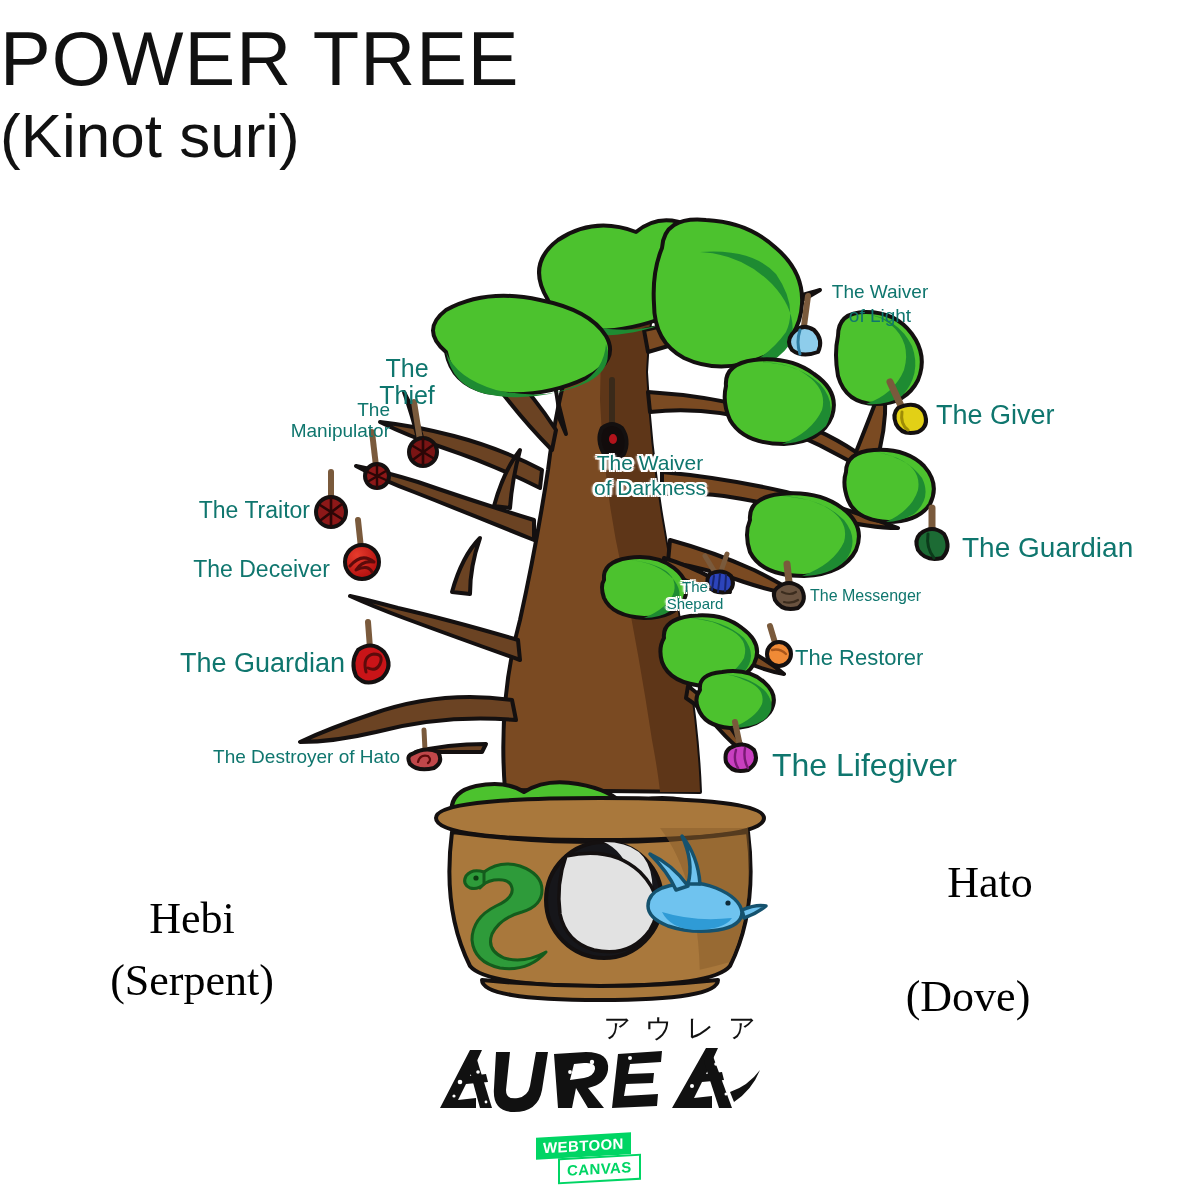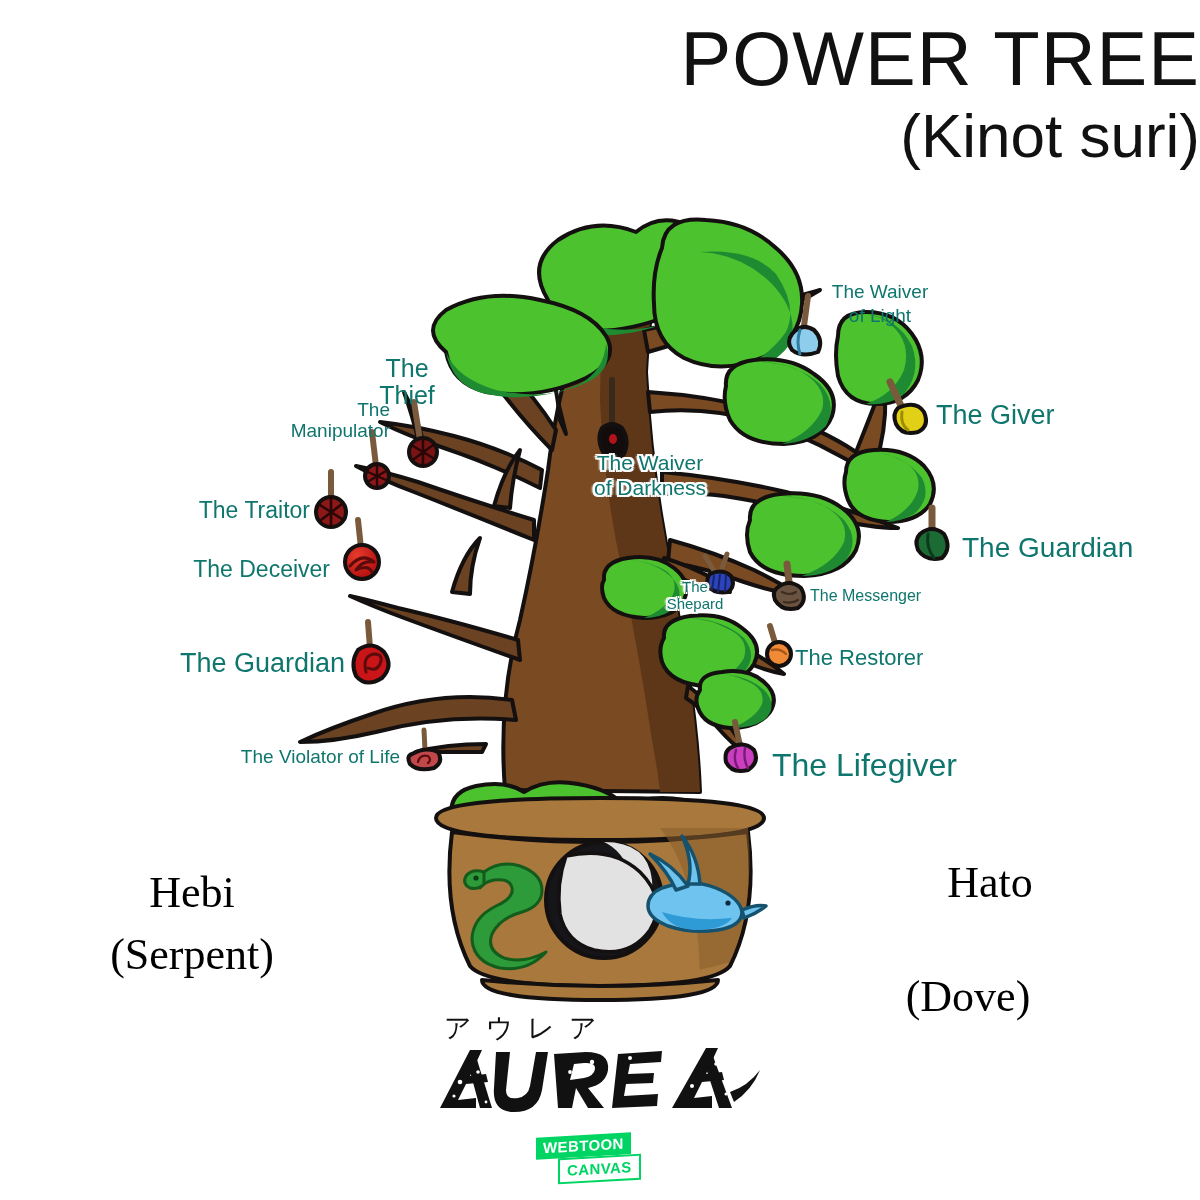--- a/index.html
+++ b/index.html
@@ -7,21 +7,21 @@
     width:1200px;height:1200px;
     background:#ffffff;
     font-family:"Liberation Sans", sans-serif;
     overflow:hidden;
     position:relative;
   }
   #stage{position:relative;width:1200px;height:1200px;}
 
   
   .title-block{
-    position:absolute;top:18px;left:0;width:1200px;text-align:right;
+    position:absolute;top:18px;left:0;width:1200px;text-align:left;
     color:#111;
   }
   .title-main{
     font-family:"Liberation Sans", sans-serif;
     font-size:76px;line-height:82px;font-weight:400;letter-spacing:1px;
   }
   .title-sub{
     font-family:"Liberation Sans", sans-serif;
     font-size:62px;line-height:72px;font-weight:400;
   }
@@ -53,21 +53,21 @@
     font-family:"Liberation Serif", serif;
     color:#000;
     font-size:44px;
     line-height:62px;
     text-align:center;
     white-space:pre-line;
   }
 
   
   #logo{
-    position:absolute;left:430px;top:1012px;width:340px;height:110px;text-align:left;
+    position:absolute;left:430px;top:1012px;width:340px;height:110px;text-align:right;
   }
   .kana{
     font-family:"DejaVu Sans", sans-serif;
     font-size:27px;letter-spacing:14px;color:#111;
     height:32px;line-height:32px;
     padding-left:14px;
   }
   .aurea-wrap{position:relative;height:72px;margin-top:-2px;}
 
   
@@ -330,42 +330,42 @@
 
   <div class="lbl c" style="left:352px;top:355px;width:110px;font-size:25px;">The
 Thief</div>
 
   <div class="lbl r" style="left:110px;top:498px;width:200px;font-size:23px;">The Traitor</div>
 
   <div class="lbl r" style="left:90px;top:557px;width:240px;font-size:23px;">The Deceiver</div>
 
   <div class="lbl r" style="left:80px;top:649px;width:265px;font-size:27px;">The Guardian</div>
 
-  <div class="lbl r" style="left:120px;top:747px;width:280px;font-size:19px;">The Violator of Life</div>
+  <div class="lbl r" style="left:120px;top:747px;width:280px;font-size:19px;">The Destroyer of Hato</div>
 
   <div class="lbl c halo" style="left:560px;top:450px;width:180px;font-size:21px;line-height:1.2;">The Waiver
 of Darkness</div>
 
   <div class="lbl c" style="left:800px;top:280px;width:160px;font-size:19px;line-height:1.25;">The Waiver
 of Light</div>
 
   <div class="lbl l" style="left:936px;top:401px;width:220px;font-size:27px;">The Giver</div>
 
   <div class="lbl l" style="left:962px;top:533px;width:230px;font-size:28px;">The Guardian</div>
 
   <div class="lbl c halo" style="left:655px;top:578px;width:80px;font-size:15px;line-height:1.15;">The
 Shepard</div>
 
   <div class="lbl l" style="left:810px;top:587px;width:220px;font-size:16px;">The Messenger</div>
 
   <div class="lbl l" style="left:795px;top:646px;width:220px;font-size:22px;">The Restorer</div>
 
   <div class="lbl l" style="left:772px;top:748px;width:240px;font-size:32px;">The Lifegiver</div>
 
-  <div class="serif-lbl" style="left:42px;top:862px;width:300px;">Hebi
+  <div class="serif-lbl" style="left:42px;top:888px;width:300px;">Hebi
 (Serpent)</div>
 
   <div class="serif-lbl" style="left:840px;top:852px;width:300px;">Hato</div>
 
   <div class="serif-lbl" style="left:818px;top:966px;width:300px;">(Dove)</div>
 
   <div id="logo">
     <div class="kana">アウレア</div>
     <div class="aurea-wrap">
       <svg viewBox="0 0 340 72" width="340" height="72">

